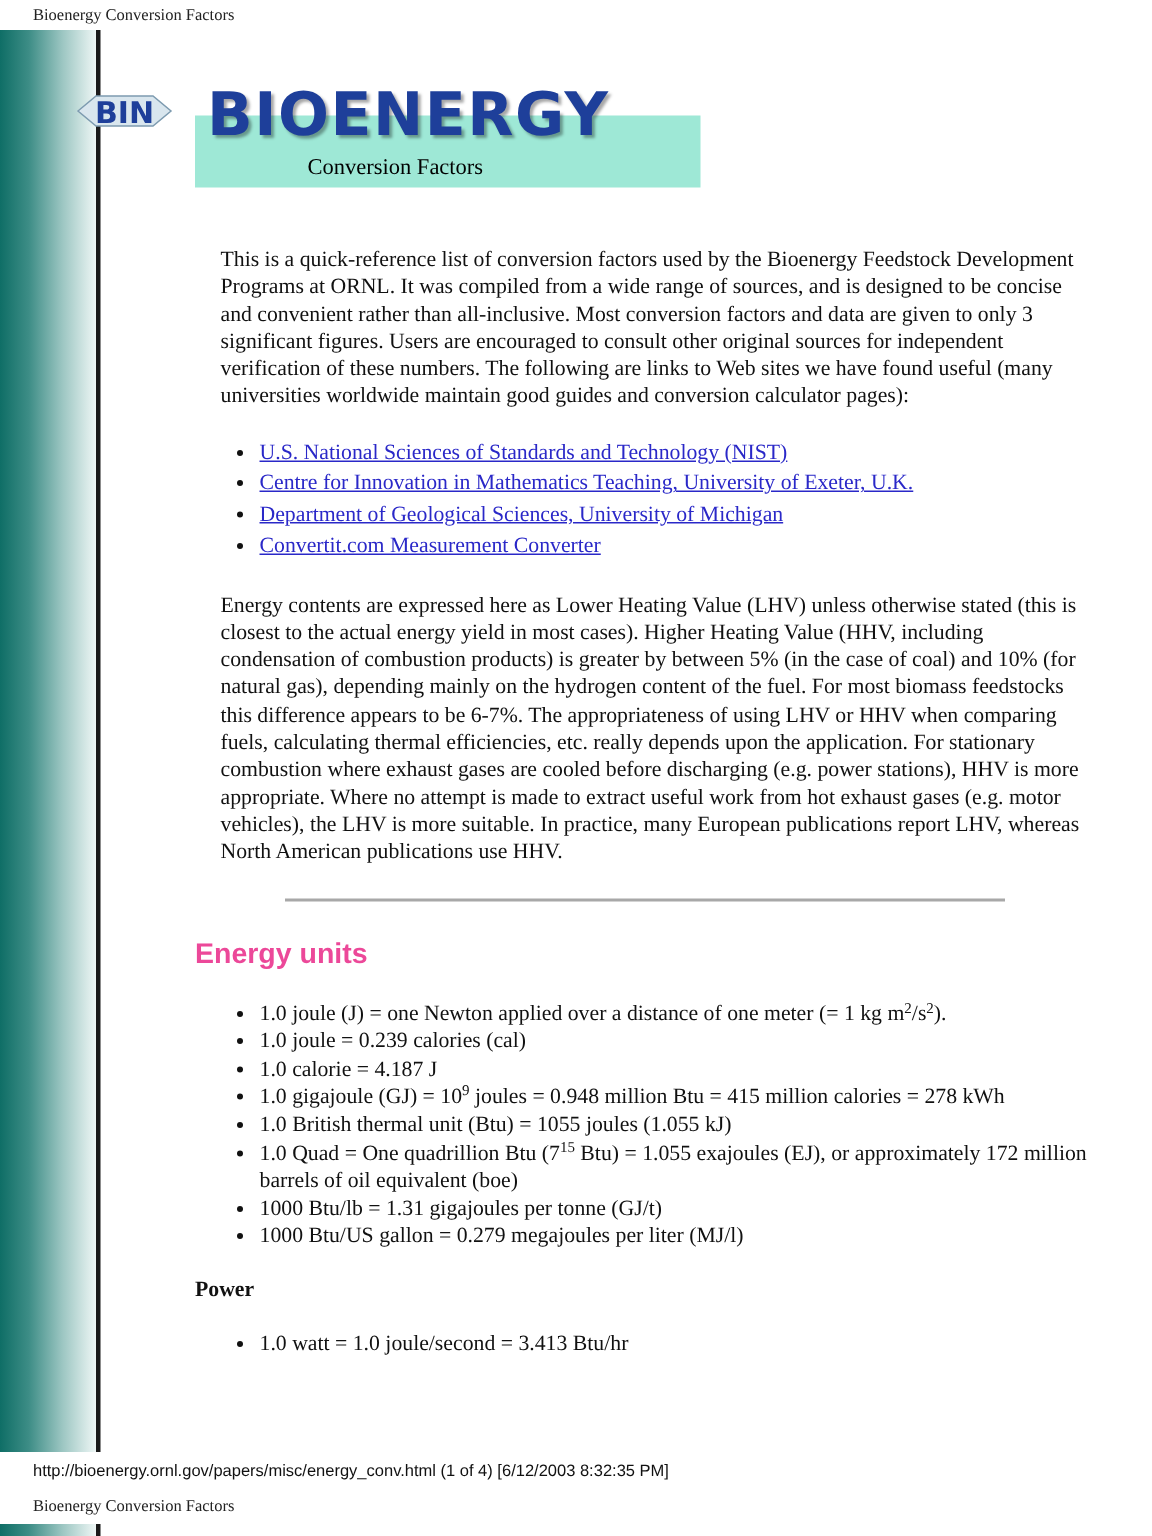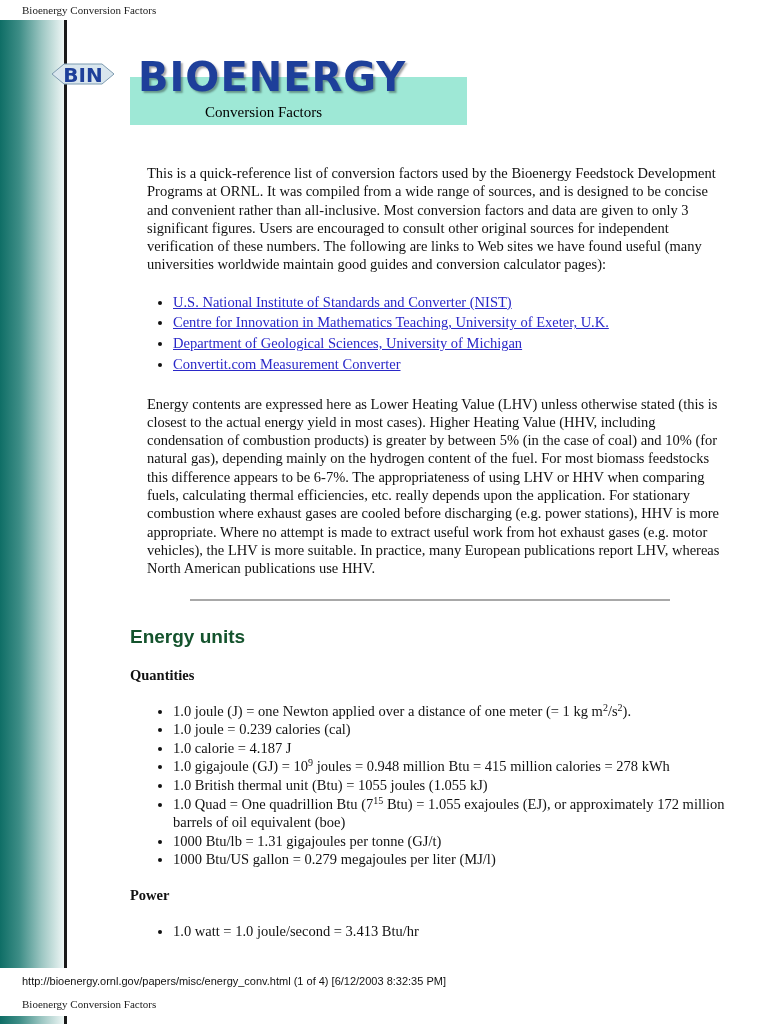--- a/index.html
+++ b/index.html
@@ -47,21 +47,21 @@
     .content p { margin: 17px; }
     ul.links { list-style: disc; margin: 18px 0 0 0; padding-left: 43px; }
     ul.links li { line-height: 20.7px; }
     ul.links a { color: #2a28c8; text-decoration: underline; }
     .p2 { margin-top: 20px !important; }
     .hr {
       width: 480px; height: 0; border-top: 2px solid #a8a8a8; margin: 21px 0 0 60px;
     }
     h2 {
       font-family: "Liberation Sans", sans-serif; font-weight: bold; font-size: 19px;
-      color: #14532d; margin: 24px 0 0 0; line-height: 24px;
+      color: #ec4899; margin: 24px 0 0 0; line-height: 24px;
     }
     h3 {
       font-family: "Liberation Serif", serif; font-weight: bold; font-size: 14.5px;
       margin: 17px 0 0 0; line-height: 18px;
     }
     ul.facts { list-style: disc; margin: 18px 0 0 0; padding-left: 43px; }
     ul.facts li { line-height: 18.6px; }
     sup { font-size: 10px; line-height: 0; vertical-align: 5px; }
     .power-h { }
     .footer-url {
@@ -91,29 +91,28 @@
   </svg>
 </div>
 
 <div class="banner"></div>
 <div class="banner-title">BIOENERGY</div>
 <div class="banner-sub">Conversion Factors</div>
 
 <div class="content">
   <p>This is a quick-reference list of conversion factors used by the Bioenergy Feedstock Development Programs at ORNL. It was compiled from a wide range of sources, and is designed to be concise and convenient rather than all-inclusive. Most conversion factors and data are given to only 3 significant figures. Users are encouraged to consult other original sources for independent verification of these numbers. The following are links to Web sites we have found useful (many universities worldwide maintain good guides and conversion calculator pages):</p>
   <ul class="links">
-    <li><a href="#">U.S. National Institute of Standards and Converter (NIST)</a></li>
+    <li><a href="#">U.S. National Sciences of Standards and Technology (NIST)</a></li>
     <li><a href="#">Centre for Innovation in Mathematics Teaching, University of Exeter, U.K.</a></li>
     <li><a href="#">Department of Geological Sciences, University of Michigan</a></li>
     <li><a href="#">Convertit.com Measurement Converter</a></li>
   </ul>
   <p class="p2">Energy contents are expressed here as Lower Heating Value (LHV) unless otherwise stated (this is closest to the actual energy yield in most cases). Higher Heating Value (HHV, including condensation of combustion products) is greater by between 5% (in the case of coal) and 10% (for natural gas), depending mainly on the hydrogen content of the fuel. For most biomass feedstocks this difference appears to be 6-7%. The appropriateness of using LHV or HHV when comparing fuels, calculating thermal efficiencies, etc. really depends upon the application. For stationary combustion where exhaust gases are cooled before discharging (e.g. power stations), HHV is more appropriate. Where no attempt is made to extract useful work from hot exhaust gases (e.g. motor vehicles), the LHV is more suitable. In practice, many European publications report LHV, whereas North American publications use HHV.</p>
   <div class="hr"></div>
   <h2>Energy units</h2>
-  <h3>Quantities</h3>
   <ul class="facts">
     <li><span>1.0 joule (J) = one Newton applied over a distance of one meter (= 1 kg m</span><sup>2</sup><span>/s</span><sup>2</sup><span>).</span></li>
     <li>1.0 joule = 0.239 calories (cal)</li>
     <li>1.0 calorie = 4.187 J</li>
     <li><span>1.0 gigajoule (GJ) = 10</span><sup>9</sup><span> joules = 0.948 million Btu = 415 million calories = 278 kWh</span></li>
     <li>1.0 British thermal unit (Btu) = 1055 joules (1.055 kJ)</li>
     <li><span>1.0 Quad = One quadrillion Btu (7</span><sup>15</sup><span> Btu) = 1.055 exajoules (EJ), or approximately 172 million barrels of oil equivalent (boe)</span></li>
     <li>1000 Btu/lb = 1.31 gigajoules per tonne (GJ/t)</li>
     <li>1000 Btu/US gallon = 0.279 megajoules per liter (MJ/l)</li>
   </ul>

